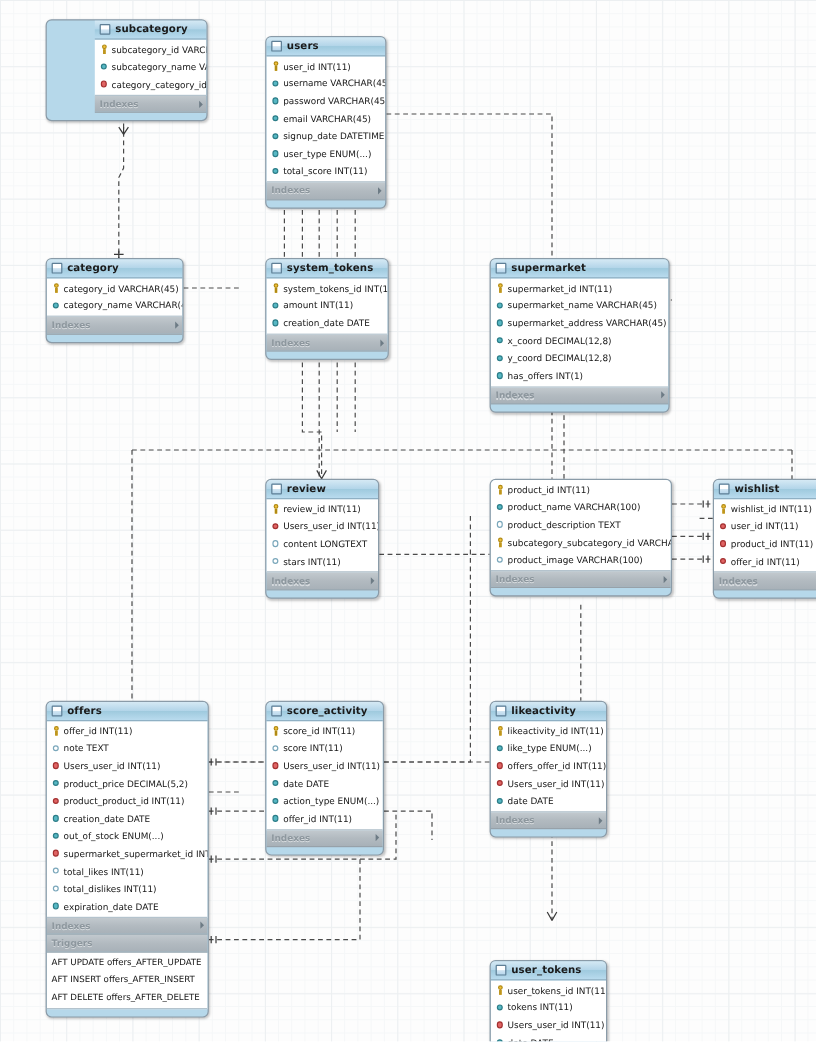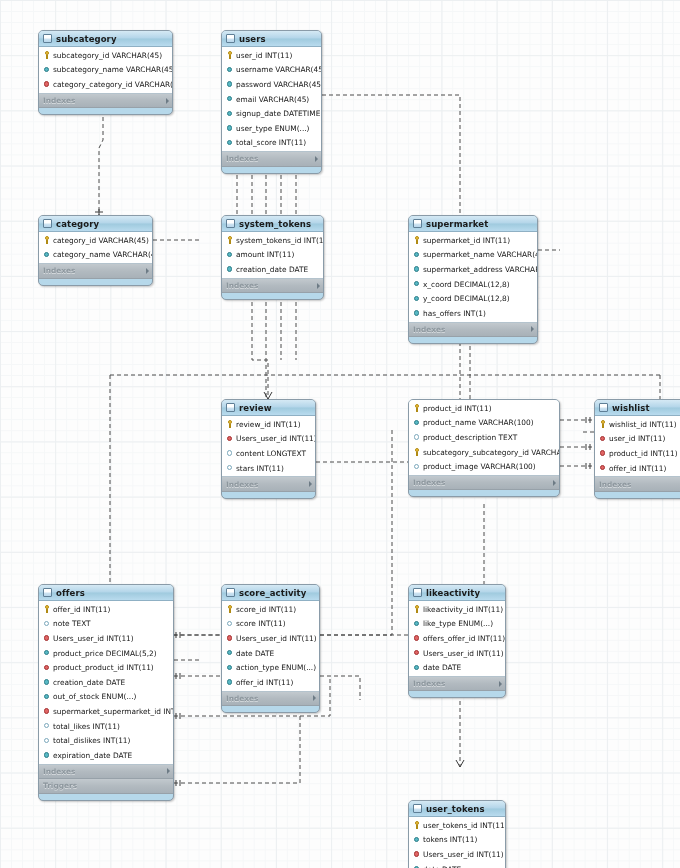--- a/index.html
+++ b/index.html
@@ -262,21 +262,21 @@
 
       <path d="M590,417 L590,423 M586,417 L586,423"></path>
       <path d="M590,444 L590,450 M586,444 L586,450"></path>
       <path d="M590,463 L590,469 M586,463 L586,469"></path>
 
       <path d="M456,760 L460,767 M464,760 L460,767"></path>
     </g>
   </svg>
 
   <div id="tables-layer">
-      <div class="tbl" style="left: 38px; top: 30px; width: 135px;">
+      <div class="tbl" style="left: 38px; top: 16px; width: 135px; padding-left: 40px;">
         <div class="tbl-hdr">
           <span class="hdr-ico"></span>
           <span class="hdr-name">subcategory</span>
           <span class="caret"></span>
         </div>
         <div class="cols">
           <div class="col">
             <span class="col-ico ico-pk"></span>
             <span class="col-name">subcategory_id VARCHAR(45)</span>
           </div>
@@ -378,21 +378,21 @@
             <span class="col-ico ico-nn"></span>
             <span class="col-name">creation_date DATE</span>
           </div>
         </div>
         <div class="sect">
           <span class="sect-label">Indexes</span>
           <span class="caret-r"></span>
         </div>
         <div class="foot"></div>
       </div>
-      <div class="tbl" style="left: 408px; top: 215px; width: 130px;">
+      <div class="tbl" style="left: 408px; top: 215px; width: 150px;">
         <div class="tbl-hdr">
           <span class="hdr-ico"></span>
           <span class="hdr-name">supermarket</span>
           <span class="caret"></span>
         </div>
         <div class="cols">
           <div class="col">
             <span class="col-ico ico-pk"></span>
             <span class="col-name">supermarket_id INT(11)</span>
           </div>
@@ -564,20 +564,25 @@
             <span class="col-name">expiration_date DATE</span>
           </div>
         </div>
         <div class="sect">
           <span class="sect-label">Indexes</span>
           <span class="caret-r"></span>
         </div>
         <div class="sect">
           <span class="sect-label">Triggers</span>
           <span class="caret"></span>
+        </div>
+        <div class="trigs">
+          <div class="trig">AFT UPDATE offers_AFTER_UPDATE</div>
+          <div class="trig">AFT INSERT offers_AFTER_INSERT</div>
+          <div class="trig">AFT DELETE offers_AFTER_DELETE</div>
         </div>
         <div class="foot"></div>
       </div>
       <div class="tbl" style="left: 221px; top: 584px; width: 99px;">
         <div class="tbl-hdr">
           <span class="hdr-ico"></span>
           <span class="hdr-name">score_activity</span>
           <span class="caret"></span>
         </div>
         <div class="cols">

